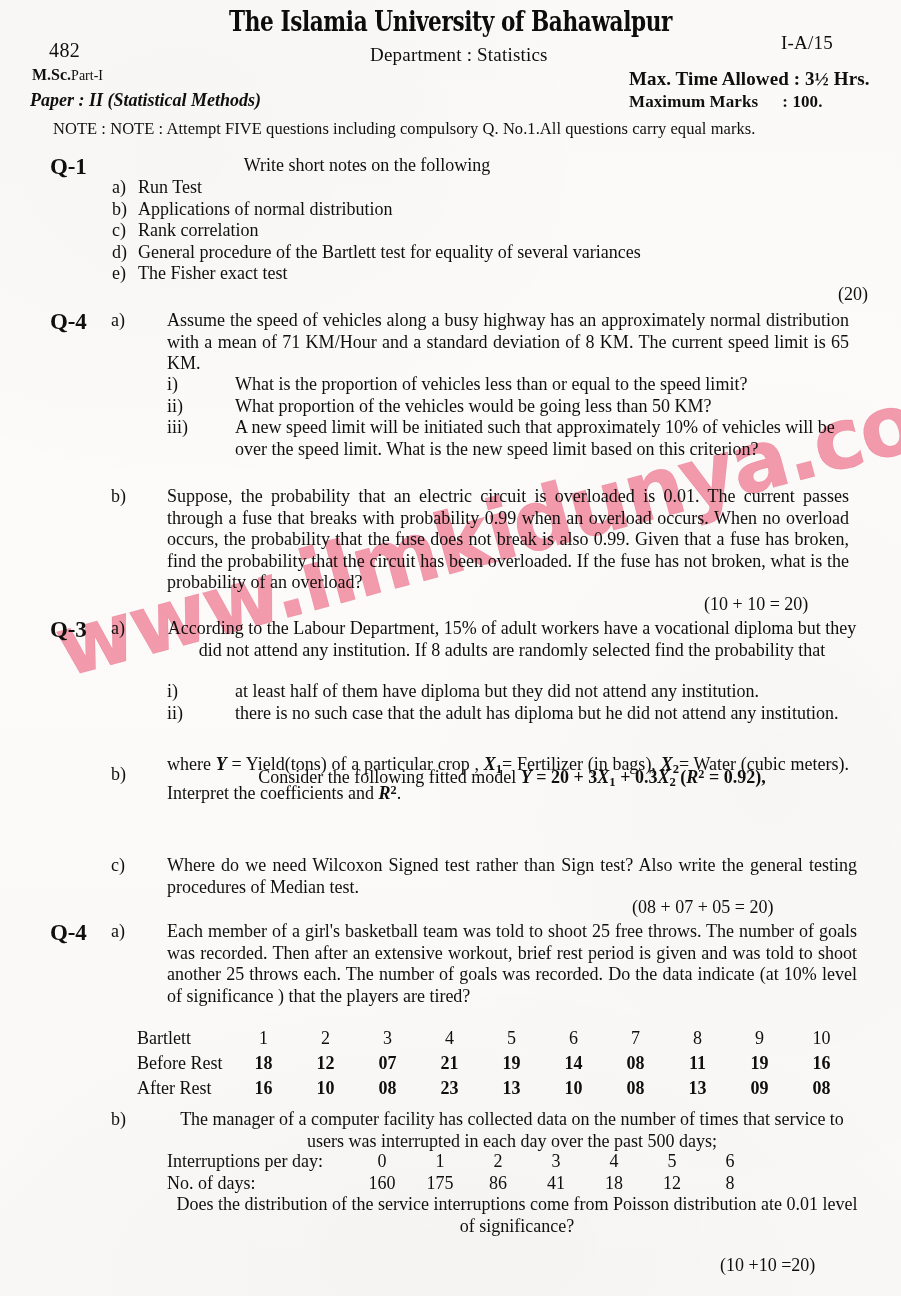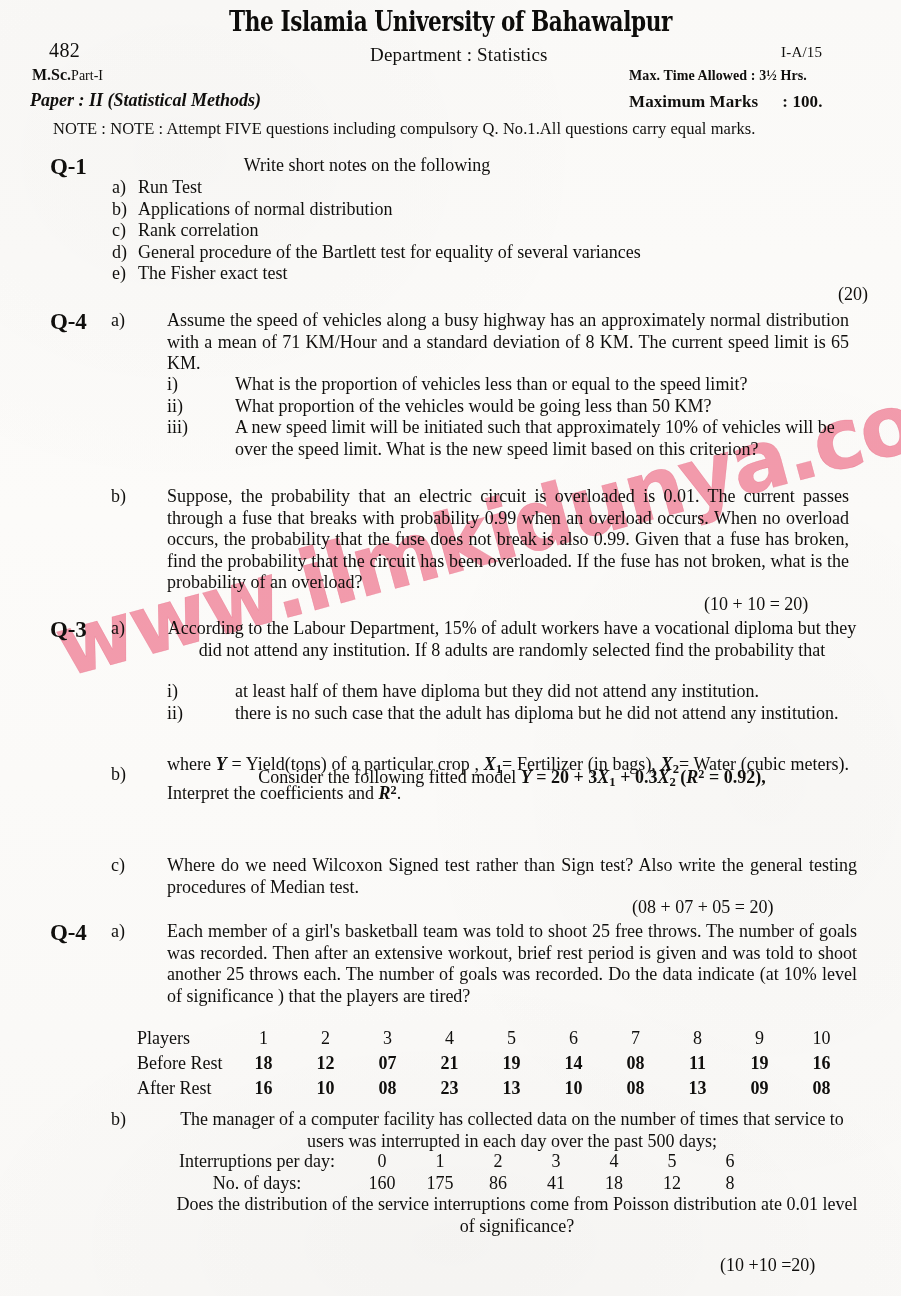--- a/index.html
+++ b/index.html
@@ -57,35 +57,35 @@
     margin-left: 17px;
   }
   .hdr-dept {
     position: absolute;
     left: 370px; top: 44px;
     font-size: 19px;
     letter-spacing: 0.2px;
   }
   .hdr-code {
     position: absolute;
-    left: 781px; top: 44px;
-    font-size: 15px;
+    left: 781px; top: 32px;
+    font-size: 19px;
     letter-spacing: 0.2px;
   }
   .hdr-class {
     position: absolute;
     left: 32px; top: 66px;
     font-size: 15px;
   }
   .hdr-class b { font-size: 16px; font-weight: 700; }
   .hdr-class span.small { font-size: 14px; }
   .hdr-time {
     position: absolute;
     left: 629px; top: 68px;
-    font-size: 14px;
+    font-size: 19px;
     font-weight: 700;
     letter-spacing: 0.1px;
   }
   .hdr-paper {
     position: absolute;
     left: 30px; top: 90px;
     font-size: 18px;
     font-weight: 700;
     font-style: italic;
   }
@@ -183,21 +183,21 @@
     position: absolute;
     font-size: 18px;
     border-collapse: collapse;
   }
   .freq-table td {
     padding: 0;
     line-height: 22px;
     vertical-align: baseline;
   }
   .freq-table td.rowhead {
-    text-align: center;
+    text-align: left;
     white-space: nowrap;
     padding-right: 6px;
     width: 180px;
   }
   .freq-table td.val {
     text-align: center;
     width: 58px;
   }
 
   
@@ -327,21 +327,21 @@
 
     <div class="marks" style="left:632px; top:897px;">(08 + 07 + 05 = 20)</div>
 
     <div class="qlabel" style="left:50px; top:920px;">Q-4</div>
     <div class="plabel" style="left:111px; top:921px;">a)</div>
     <div class="qbody" style="left:167px; top:921px; width:690px;">Each member of a girl's basketball team was told to shoot 25 free throws. The number of goals   was recorded. Then after an extensive workout, brief rest period is given and was told to shoot   another 25 throws each. The number of goals was recorded. Do the data indicate (at 10% level of significance ) that the players are tired?</div>
 
     <table class="data-table" style="left:137px; top:1026px;">
       <tbody>
           <tr class="hdr">
-        <td class="rowhead">Players</td>
+        <td class="rowhead">Bartlett</td>
         <td class="val">1</td>
         <td class="val">2</td>
         <td class="val">3</td>
         <td class="val">4</td>
         <td class="val">5</td>
         <td class="val">6</td>
         <td class="val">7</td>
         <td class="val">8</td>
         <td class="val">9</td>
         <td class="val">10</td>

